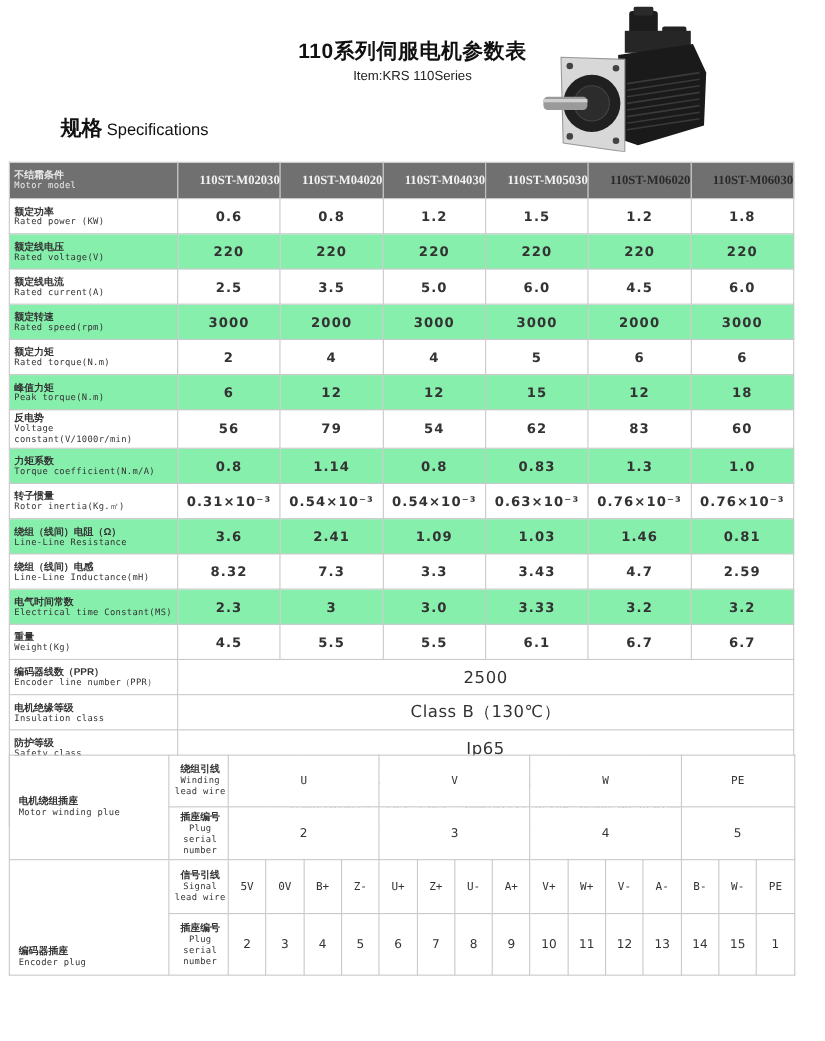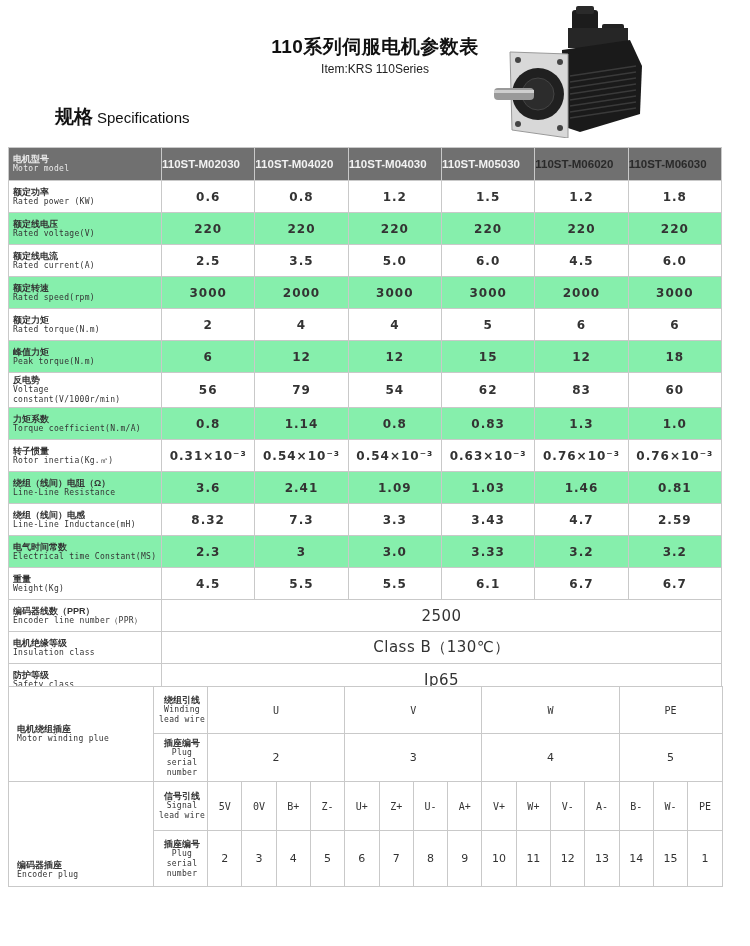--- a/index.html
+++ b/index.html
@@ -21,22 +21,22 @@
 
   .main-table { top: 147px; width: 714px; }
   .main-table td.label { width: 144px; padding: 2px 4px 2px 4px; line-height: 10px; }
   .main-table td.val { text-align: center; font-weight: bold; font-size: 12px; color: #333;
                        letter-spacing: 1px; font-family: "DejaVu Sans", sans-serif; }
   .lbl-cn { display: block; font-size: 9px; color: #333; font-weight: bold; }
   .lbl-en { display: block; font-size: 8px; color: #333; font-family: "DejaVu Sans Mono", monospace;
             letter-spacing: 0.3px; }
   tr.head td { background: #707070; height: 28px; }
   tr.head td.label .lbl-cn, tr.head td.label .lbl-en { color: #eaeaea; }
-  tr.head td.model { color: #f2f2f2; font-size: 11.5px; font-weight: bold; text-align: left;
-                     font-family: Liberation Sans, sans-serif; }
+  tr.head td.model { color: #f2f2f2; font-size: 11.5px; font-weight: bold; text-align: right;
+                     font-family: Liberation Serif, serif; }
   tr.head td.model.dark { color: #2a2a2a; }
   tr.odd td { background: #ffffff; height: 27px; }
   tr.even td { background: #86efac; height: 27px; }
   tr.span td { background: #ffffff; height: 27px; }
   tr.span td.val { font-weight: normal; font-size: 15px; letter-spacing: 0.5px; }
   tr.env td { height: 50px; }
   .env-line { font-size: 10px; font-family: "DejaVu Sans Mono", monospace; color: #333;
               text-align: left; padding-left: 100px; line-height: 20px; letter-spacing: 0.3px; }
   .env-line span.gap { display: inline-block; width: 30px; }
 
@@ -92,21 +92,21 @@
 </div>
 
 <div class="spec-heading">
   <span class="cn">规格</span><span class="en">Specifications</span>
 </div>
 
 <table class="main-table">
   <tbody>
       <tr class="head">
     <td class="label">
-      <span class="lbl-cn">电机型号</span>
+      <span class="lbl-cn">不结霜条件</span>
       <span class="lbl-en">Motor model</span>
     </td>
     <td class="model">110ST-M02030</td>
     <td class="model">110ST-M04020</td>
     <td class="model">110ST-M04030</td>
     <td class="model">110ST-M05030</td>
     <td class="model dark">110ST-M06020</td>
     <td class="model dark">110ST-M06030</td>
   </tr>
   </tbody>

